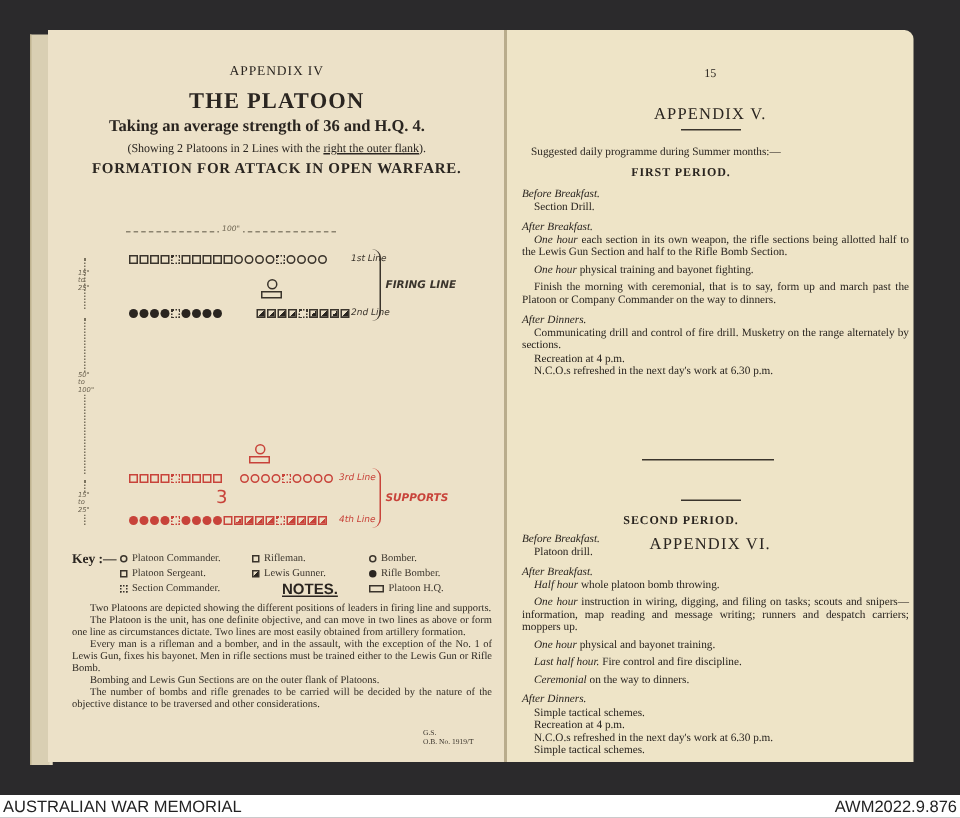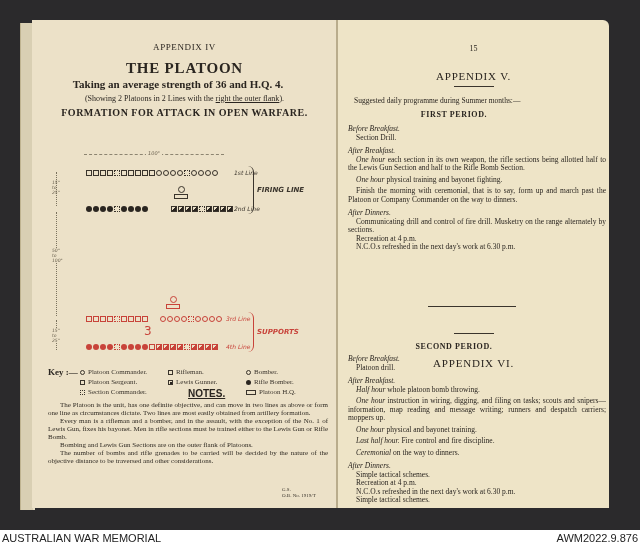--- a/index.html
+++ b/index.html
@@ -268,20 +268,21 @@
             <span>Rifle Bomber.</span>
           </div>
         <div class="key-item" style="left:198px; top:24px;">
             <span class="hq" style="position:static; width:10px; height:5px;"></span>
             <span>Platoon H.Q.</span>
           </div>
         <div class="notes-title">NOTES.</div>
       </div>
 
       <div class="notes">
+        <p>Two Platoons are depicted showing the different positions of leaders in firing line and supports.</p>
         <p>The Platoon is the unit, has one definite objective, and can move in two lines as above or form one line as circumstances dictate.  Two lines are most easily obtained from artillery formation.</p>
         <p>Every man is a rifleman and a bomber, and in the assault, with the exception of the No. 1 of Lewis Gun, fixes his bayonet.  Men in rifle sections must be trained either to the Lewis Gun or Rifle Bomb.</p>
         <p>Bombing and Lewis Gun Sections are on the outer flank of Platoons.</p>
         <p>The number of bombs and rifle grenades to be carried will be decided by the nature of the objective distance to be traversed and other considerations.</p>
       </div>
       <div class="gs">
         <div>G.S.</div>
         <div>O.B.  No.  1919/T</div>
       </div>
     </div>

